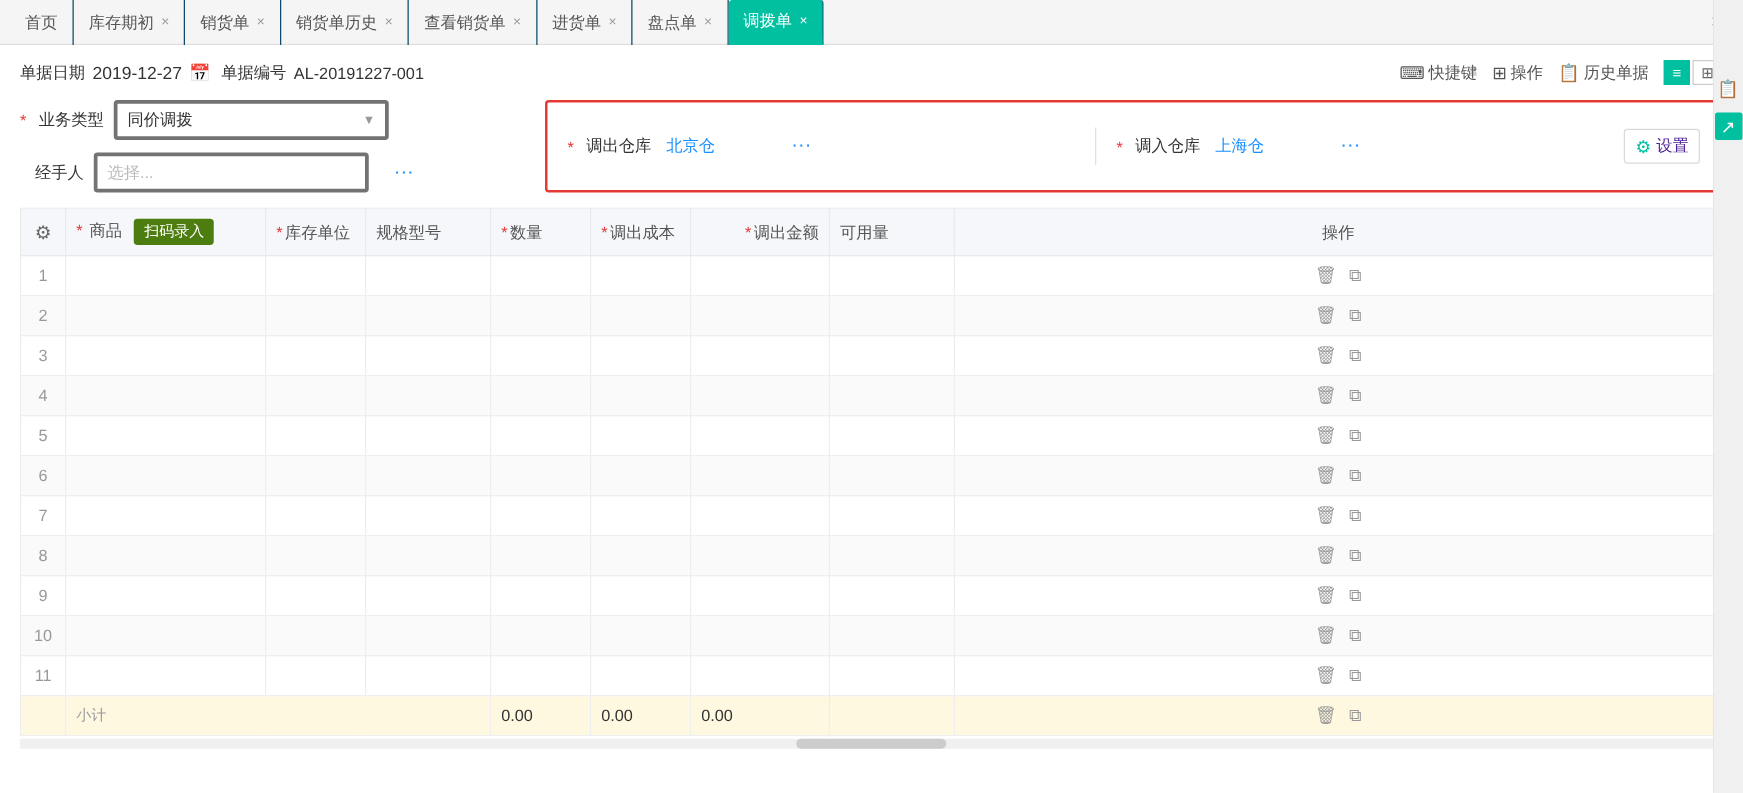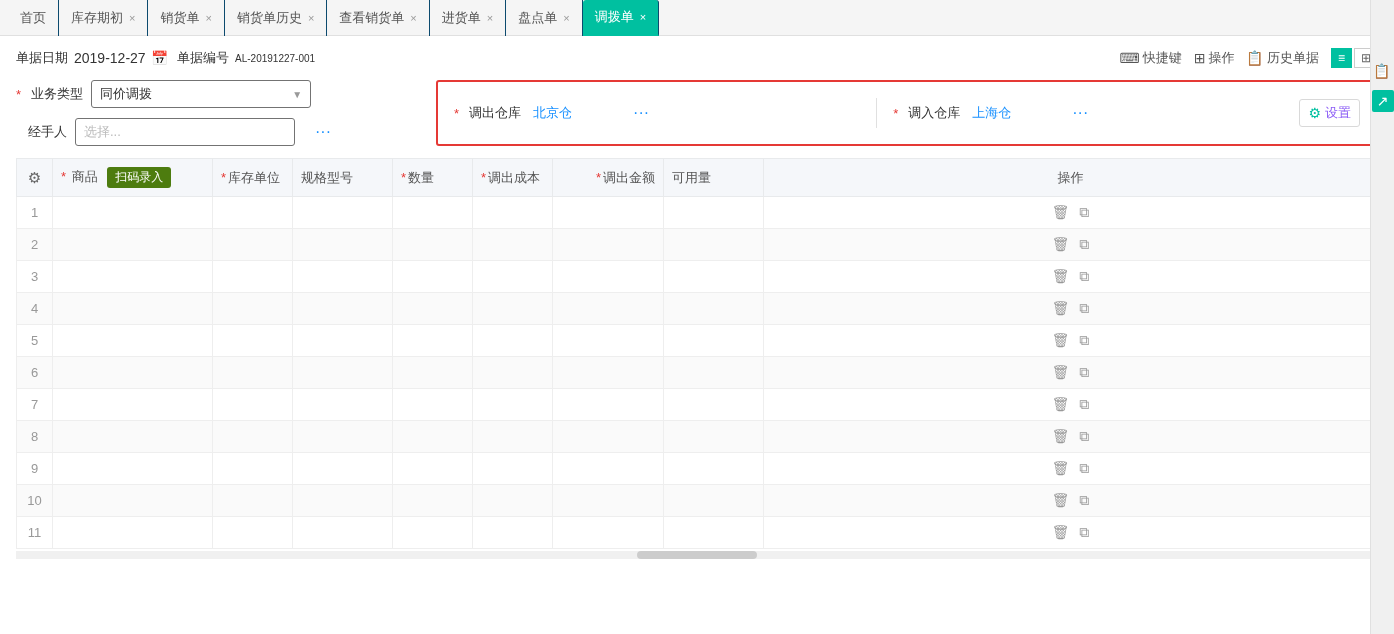--- a/index.html
+++ b/index.html
@@ -22,21 +22,21 @@
 
     
     .main-content { padding: 12px 16px; background: #fff; }
 
     
     .header-row {
       display: flex; align-items: center; margin-bottom: 12px; gap: 8px;
     }
     .header-field { display: flex; align-items: center; gap: 6px; }
     .header-label { color: #333; font-size: 13px; }
-    .header-value { color: #333; font-size: 10px; }
+    .header-value { color: #333; font-size: 13px; }
     .calendar-icon { color: #00c0a0; cursor: pointer; font-size: 14px; }
     .header-actions { margin-left: auto; display: flex; align-items: center; gap: 12px; color: #666; font-size: 13px; }
     .header-actions .action-item { display: flex; align-items: center; gap: 3px; cursor: pointer; color: #555; }
     .view-toggle { display: flex; gap: 2px; }
     .view-btn { padding: 2px 6px; cursor: pointer; color: #666; border: 1px solid #ccc; background: #fff; }
     .view-btn.active { background: #00c0a0; color: #fff; border-color: #00c0a0; }
 
     
     .form-section {
       display: flex; align-items: stretch; margin-bottom: 12px; gap: 0;
@@ -46,21 +46,21 @@
     }
     .form-right {
       flex: 1; border: 2px solid #e53935; border-radius: 3px; padding: 10px 16px;
       display: flex; align-items: center; gap: 0;
     }
     .form-field { display: flex; align-items: center; gap: 8px; }
     .required-star { color: #e53935; margin-right: 2px; }
     .field-label { color: #333; font-size: 13px; }
     .field-value { color: #333; font-size: 13px; min-width: 80px; }
     .dropdown-select {
-      display: flex; align-items: center; border: 1px solid #737373; border-radius: 3px;
+      display: flex; align-items: center; border: 3px solid #737373; border-radius: 3px;
       padding: 4px 8px; min-width: 200px; cursor: pointer; background: #fff;
     }
     .dropdown-select .select-value { flex: 1; }
     .dropdown-arrow { color: #999; font-size: 10px; margin-left: 4px; }
     .more-btn { color: #1890ff; cursor: pointer; font-size: 16px; margin-left: 8px; padding: 0 4px; }
     .warehouse-field { display: flex; align-items: center; flex: 1; gap: 8px; }
     .warehouse-divider { width: 1px; background: #e0e0e0; height: 30px; margin: 0 16px; }
     .settings-btn {
       margin-left: auto; display: flex; align-items: center; gap: 4px;
       border: 1px solid #d9d9d9; border-radius: 3px; padding: 4px 8px;
@@ -217,21 +217,21 @@
 
       <div class="warehouse-field">
         <span class="required-star">*</span>
         <span class="field-label">调入仓库</span>
         <span class="field-value" style="color:#1890ff; margin-left:4px;">上海仓</span>
         <span class="more-btn">···</span>
       </div>
 
       <div class="settings-btn">
         <span style="font-size:14px; color:#00c0a0;">⚙</span>
-        <span style="color:#8b5cf6;">设置</span>
+        <span style="color:#4c1d95;">设置</span>
       </div>
     </div>
   </div>
 
   <div class="table-container">
     <table>
       <thead>
         <tr>
           <th class="gear-col">
             <span class="gear-icon">⚙</span>
@@ -398,20 +398,32 @@
         <td></td>
         <td></td>
         <td></td>
         <td></td>
         <td></td>
         <td class="col-actions">
           <span class="action-icon">🗑</span>
           <span class="action-icon">⧉</span>
         </td>
       </tr>
+          <tr class="subtotal">
+        <td></td>
+        <td colspan="3" style="color:#999;font-size:12px;">小计</td>
+        <td>0.00</td>
+        <td>0.00</td>
+        <td>0.00</td>
+        <td></td>
+        <td class="col-actions">
+          <span class="action-icon">🗑</span>
+          <span class="action-icon">⧉</span>
+        </td>
+      </tr>
         </tbody>
     </table>
   </div>
 
   <div class="scrollbar-area">
     <div class="scrollbar-thumb"></div>
   </div>
 </div>
 
 <div class="right-sidebar">

